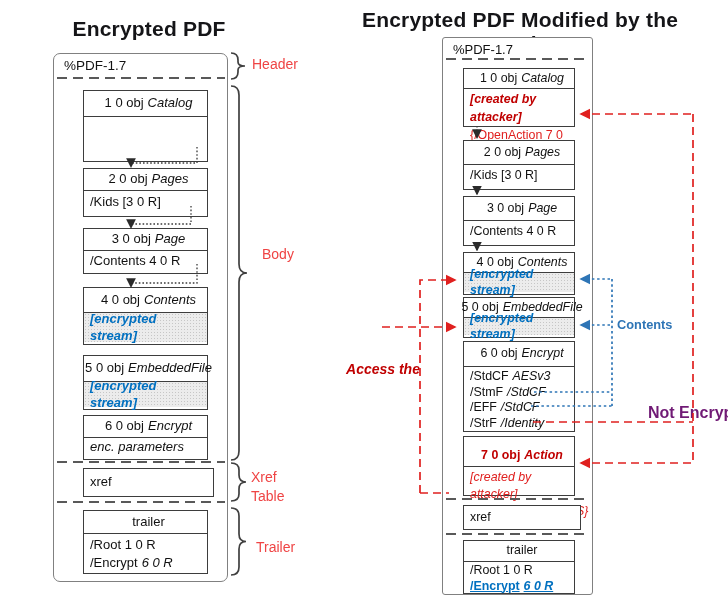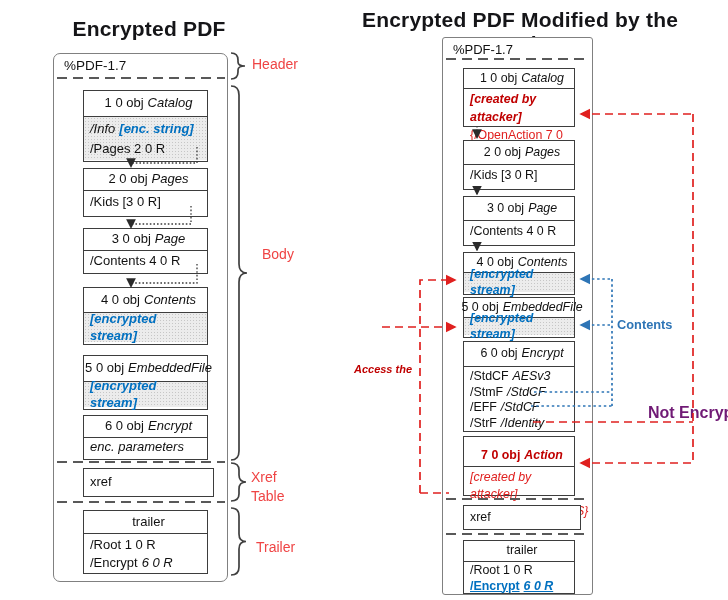--- a/index.html
+++ b/index.html
@@ -17,21 +17,21 @@
   .it{font-style:italic;margin-left:4px;}
   .it0{font-style:italic;}
   .gray{background-color:#ececec;
         background-image:radial-gradient(circle,#c6c6c6 0.6px,rgba(0,0,0,0) 0.8px);
         background-size:3px 3px;}
   .blue-em{color:#0070C0;font-weight:bold;font-style:italic;}
   .red-dk{color:#C00000;}
   .red-br{color:#E0201F;}
   .bold{font-weight:bold;}
   .lbl{font-size:14px;color:#ef4444;}
-  .ann-access{color:#C00000;font-weight:bold;font-style:italic;font-size:11px;
+  .ann-access{color:#C00000;font-weight:bold;font-style:italic;font-size:14px;
               line-height:19px;text-align:center;}
   .ann-enc{color:#2E75B6;font-weight:bold;font-size:12.8px;}
   .ann-notenc{color:#701a75;font-weight:bold;font-size:16px;margin-left:37px;}
   .enc-underline{color:#0070C0;font-weight:bold;text-decoration:underline;}
   svg.overlay{position:absolute;left:0;top:0;pointer-events:none;}
   .small{font-size:12.4px;}
 </style>
 </head>
 <body>
 
@@ -41,24 +41,20 @@
   <div class="abs title" style="left:318px;top:8px;width:404px;">Encrypted PDF Modified by the Attacker</div>
 
   <div class="abs container rad" style="left:53px;top:53px;width:175px;height:529px;">
     <div class="pdfhdr">%PDF-1.7</div>
   </div>
 
   <div class="obj" style="left:83px;top:90px;width:123px;height:70px;">
     <div class="obj-h" style="height:25px;">
       <span>1 0 obj</span>
         <span class="it">Catalog</span>
-    </div>
-    <div class="obj-v gray" style="height:41px;padding-top:2px;line-height:20px;">
-      <div><span class="it0">/Info</span><span class="blue-em it">[enc. string]</span></div>
-      <div>/Pages 2 0 R</div>
     </div>
   </div>
 
   <div class="obj" style="left:83px;top:168px;width:123px;height:47px;">
     <div class="obj-h" style="height:21px;">
       <span>2 0 obj</span>
         <span class="it">Pages</span>
     </div>
     <div class="obj-v vcenter" style="height:23px;">/Kids [3 0 R]</div>
   </div>

